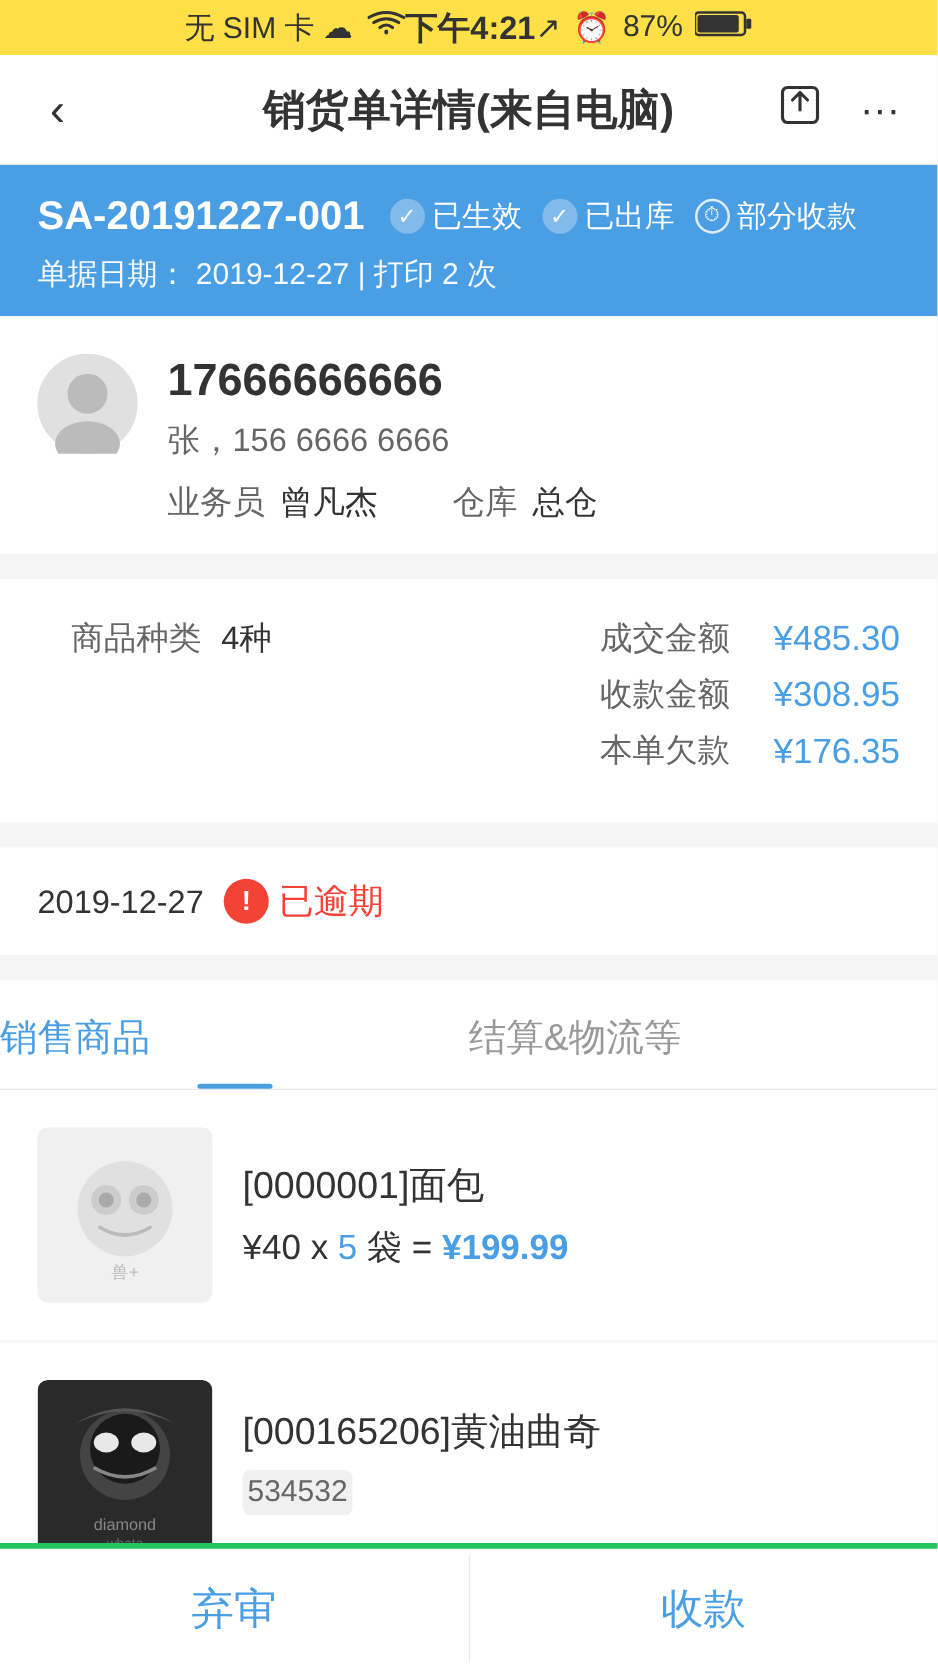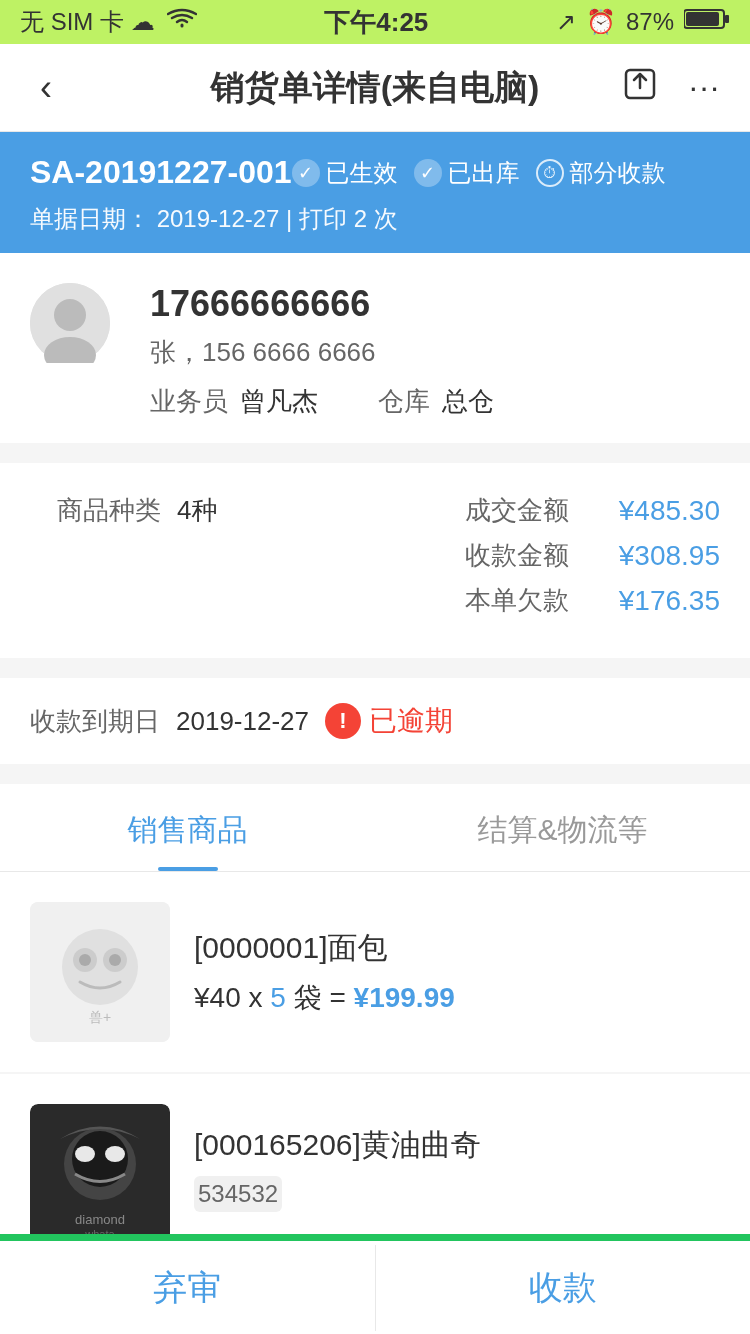--- a/index.html
+++ b/index.html
@@ -9,24 +9,24 @@
       min-height: 1334px;
       font-family: -apple-system, 'PingFang SC', 'Helvetica Neue', Arial, sans-serif;
       background: #f5f5f5;
       font-size: 28px;
       color: #333;
     }
 
     
     .status-bar {
       height: 44px;
-      background: #bef264;
-      display: flex;
-      align-items: center;
-      justify-content: space-between;
+      background: #fde047;
+      display: flex;
+      align-items: center;
+      justify-content: center;
       padding: 0 20px;
       font-size: 24px;
       font-weight: 500;
     }
     .status-left { display: flex; align-items: center; gap: 12px; }
     .status-center { font-size: 26px; font-weight: 600; }
     .status-right { display: flex; align-items: center; gap: 10px; font-size: 24px; }
 
     
     .nav-bar {
@@ -65,20 +65,21 @@
     }
 
     
     .order-header-band {
       background: #4a9ee4;
       padding: 22px 30px 18px;
     }
     .order-header-top {
       display: flex;
       align-items: center;
+      gap: 20px;
       margin-bottom: 12px;
     }
     .order-id {
       font-size: 32px;
       font-weight: 700;
       color: #fff;
     }
     .order-badges {
       display: flex;
       align-items: center;
@@ -117,21 +118,21 @@
       font-size: 24px;
       color: rgba(255,255,255,0.95);
     }
 
     
     .customer-section {
       background: #fff;
       padding: 30px 30px 24px;
       display: flex;
       align-items: flex-start;
-      gap: 40px;
+      gap: 24px;
     }
     .customer-avatar {
       width: 80px;
       height: 80px;
       border-radius: 50%;
       background: #e0e0e0;
       display: flex;
       align-items: center;
       justify-content: center;
       flex-shrink: 0;
@@ -174,21 +175,21 @@
       gap: 16px;
       margin-bottom: 6px;
     }
     .stats-label { font-size: 26px; color: #666; margin-left: 27px; }
     .stats-value-plain { font-size: 26px; color: #333; }
     .stats-right { text-align: right; }
     .stats-row {
       display: flex;
       align-items: center;
       justify-content: flex-end;
-      gap: 31px;
+      gap: 16px;
       margin-bottom: 10px;
     }
     .stats-row-label { font-size: 26px; color: #666; }
     .stats-row-value { font-size: 28px; color: #4a9ee4; min-width: 120px; text-align: right; }
 
     
     .due-section {
       background: #fff;
       margin-top: 20px;
       padding: 24px 30px;
@@ -220,21 +221,21 @@
 
     
     .tabs-bar {
       background: #fff;
       margin-top: 20px;
       display: flex;
       border-bottom: 1px solid #e8e8e8;
     }
     .tab-item {
       flex: 1;
-      text-align: center;
+      text-align: left;
       padding: 26px 0 20px;
       font-size: 30px;
       color: #999;
       cursor: pointer;
       position: relative;
     }
     .tab-item.active {
       color: #4a9ee4;
     }
     .tab-item.active::after {
@@ -296,21 +297,21 @@
     .price-total { color: #4a9ee4; font-weight: 600; }
 
     
     .bottom-bar {
       position: fixed;
       bottom: 0;
       left: 0;
       width: 750px;
       height: 100px;
       background: #fff;
-      border-top: 7px solid #22c55e;
+      border-top: 5px solid #22c55e;
       display: flex;
       align-items: center;
     }
     .bottom-btn {
       flex: 1;
       text-align: center;
       font-size: 34px;
       font-weight: 500;
       cursor: pointer;
       padding: 20px 0;
@@ -329,21 +330,21 @@
     <span>无 SIM 卡  ☁</span>
     <span>
       <svg width="30" height="22" viewBox="0 0 30 22">
         <path d="M15 18 Q15 16 15 18" stroke="#333" stroke-width="3" fill="none" stroke-linecap="round"></path>
         <path d="M10 14 Q15 10 20 14" stroke="#333" stroke-width="2.5" fill="none" stroke-linecap="round"></path>
         <path d="M5 10 Q15 4 25 10" stroke="#333" stroke-width="2.5" fill="none" stroke-linecap="round"></path>
         <path d="M1 6 Q15 -2 29 6" stroke="#333" stroke-width="2.5" fill="none" stroke-linecap="round"></path>
       </svg>
     </span>
   </div>
-  <div class="status-center">下午4:25</div>
+  <div class="status-center">下午4:21</div>
   <div class="status-right">
     <span>↗</span>
     <span>⏰</span>
     <span>87%</span>
     <span>
       <svg width="46" height="22" viewBox="0 0 46 22">
         <rect x="0" y="2" width="40" height="18" rx="3" ry="3" stroke="#333" stroke-width="2" fill="none"></rect>
         <rect x="41" y="7" width="4" height="8" rx="1" fill="#333"></rect>
         <rect x="2" y="4" width="33" height="14" rx="2" fill="#333"></rect>
       </svg>
@@ -431,21 +432,20 @@
       <span class="stats-row-value">¥308.95</span>
     </div>
     <div class="stats-row">
       <span class="stats-row-label">本单欠款</span>
       <span class="stats-row-value">¥176.35</span>
     </div>
   </div>
 </div>
 
 <div class="due-section">
-  <span class="due-label">收款到期日</span>
   <span class="due-date">2019-12-27</span>
   <div class="overdue-badge">
     <span class="overdue-icon">!</span>
     <span class="overdue-text">已逾期</span>
   </div>
 </div>
 
 <div class="tabs-bar">
   <div class="tab-item active">
     <span>销售商品</span>

